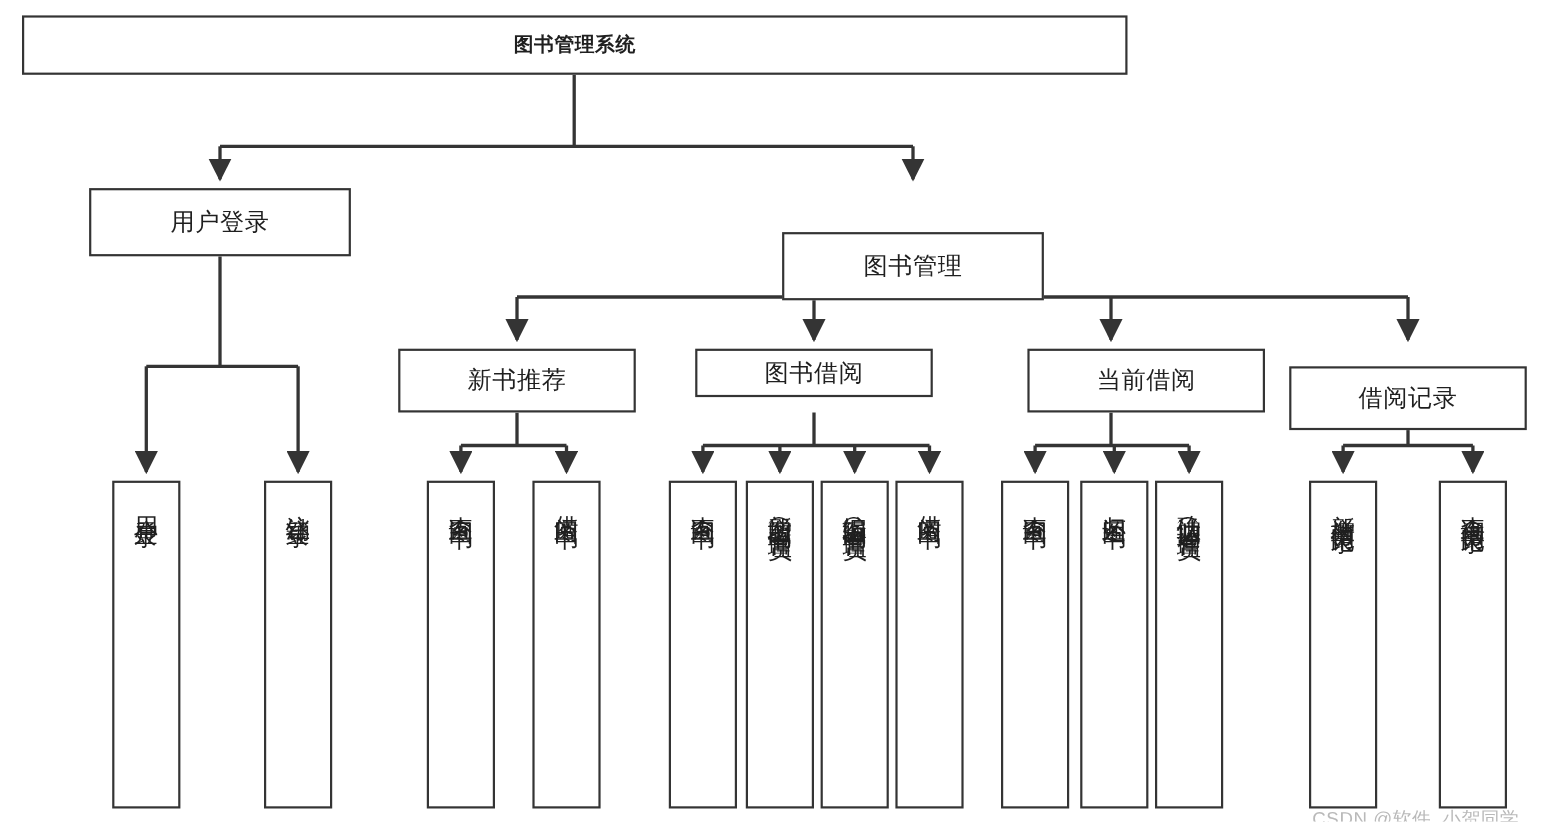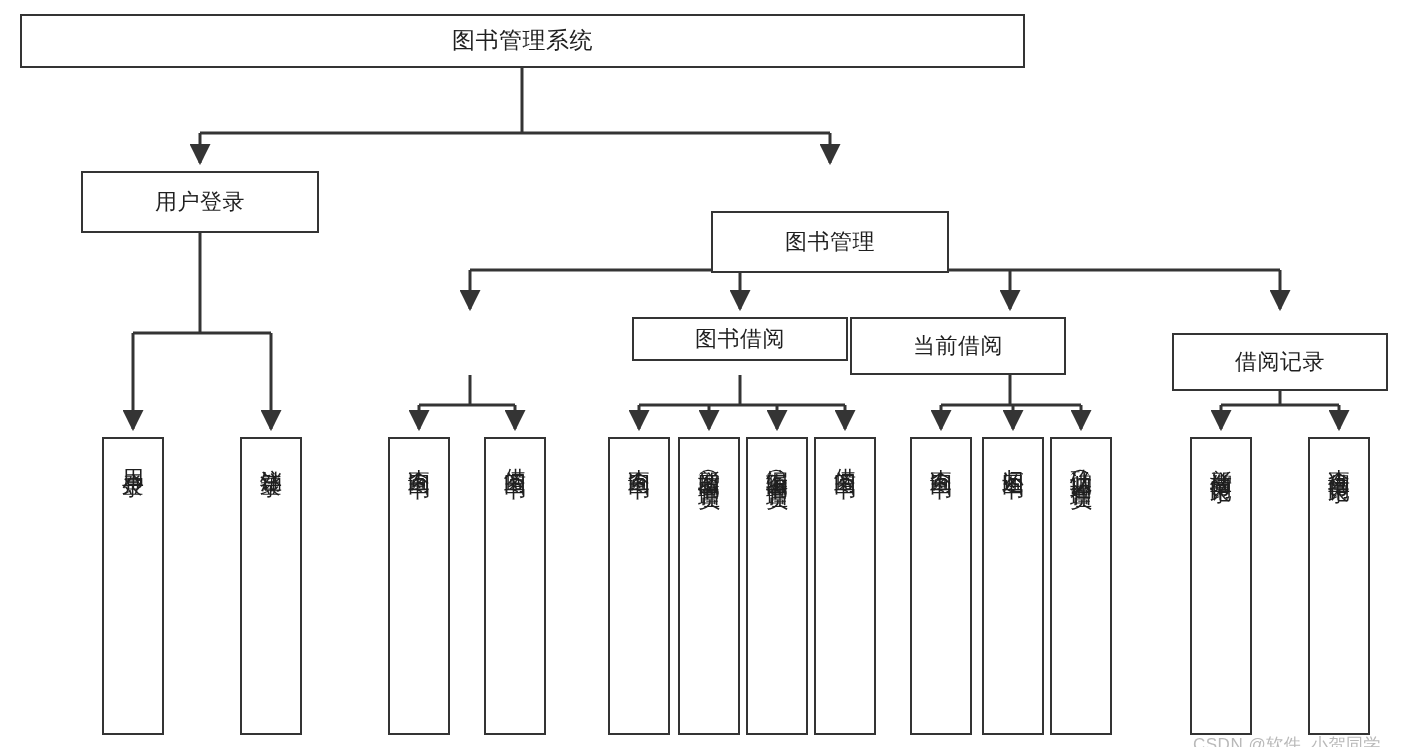--- a/index.html
+++ b/index.html
@@ -40,21 +40,22 @@
     text-align: center;
     line-height: 1.18;
     letter-spacing: 0.5px;
   }
   
   .node.h .label {
     font-size: 22px;
     white-space: nowrap;
   }
   .node.root .label {
-    font-size: 23px;
+    font-size: 18px;
+    font-weight: bold;
   }
   
   .node.v {
     align-items: flex-start;
     justify-content: center;
     padding-top: 12px;
   }
   .node.v .label {
     writing-mode: vertical-rl;
     text-orientation: upright;
@@ -130,24 +131,27 @@
     <span class="label">图书管理系统</span>
   </div>
 
   <div class="node h" style="left:81px; top:171px; width:238px; height:62px;">
     <span class="label">用户登录</span>
   </div>
   <div class="node h" style="left:711px; top:171px; width:238px; height:62px;margin-top:40px;">
     <span class="label">图书管理</span>
   </div>
 
+  <div class="node h" style="left:362px; top:317px; width:216px; height:58px;">
+    <span class="label">新书推荐</span>
+  </div>
   <div class="node h" style="left:632px; top:317px; width:216px; height:44px;">
     <span class="label">图书借阅</span>
   </div>
-  <div class="node h" style="left:850px; top:317px; width:216px; height:58px;">
+  <div class="node h" style="left:934px; top:317px; width:216px; height:58px;">
     <span class="label">当前借阅</span>
   </div>
   <div class="node h" style="left:1172px; top:317px; width:216px; height:58px;margin-top:16px;">
     <span class="label">借阅记录</span>
   </div>
 
   <div class="node v" style="left:102px; top:437px; width:62px; height:298px;">
     <span class="label">用户登录</span>
   </div>
   <div class="node v" style="left:240px; top:437px; width:62px; height:298px;">

